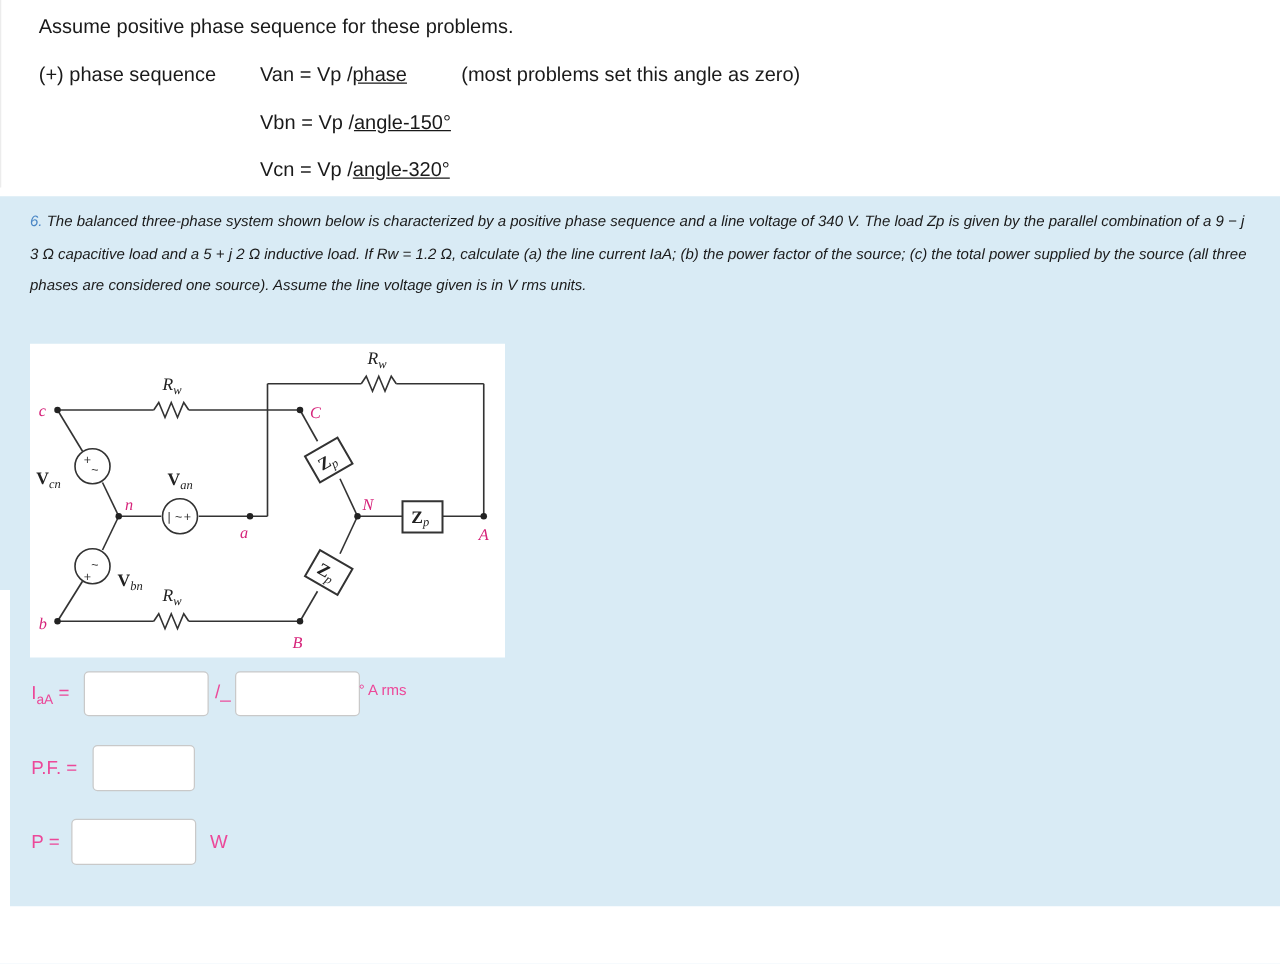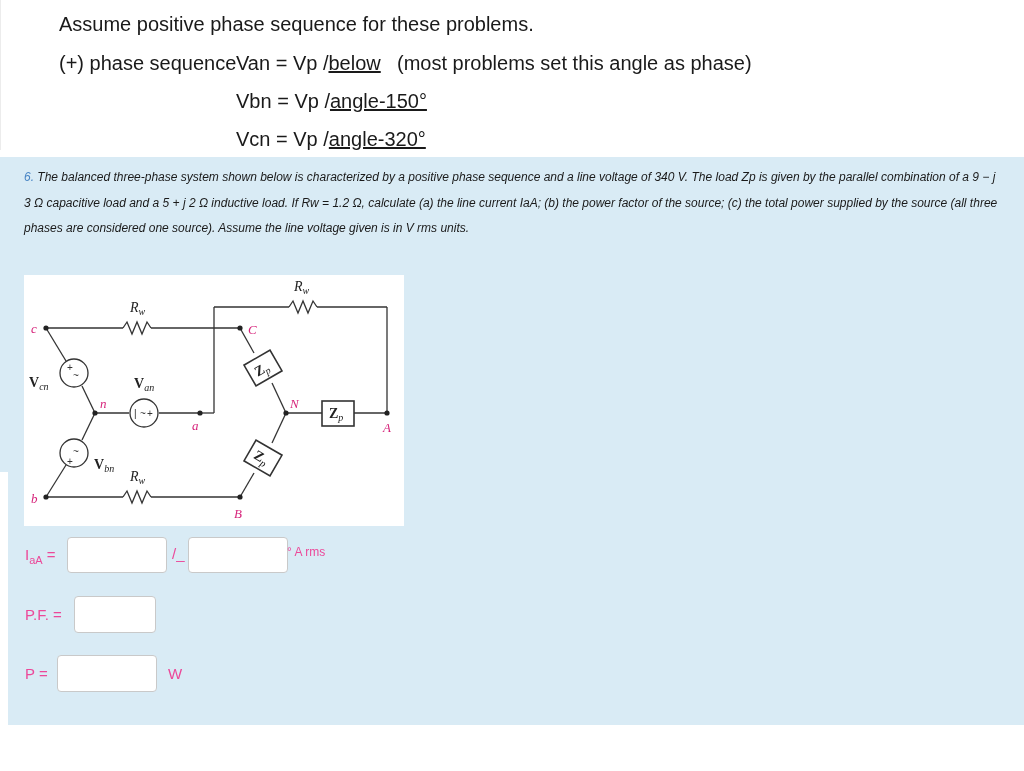--- a/index.html
+++ b/index.html
@@ -1,21 +1,21 @@
 <!DOCTYPE html>
 <html><head>
 <meta charset="utf-8">
 <style>
   html, body { margin:0; padding:0; }
   body {
     width:1024px; height:771px; position:relative; overflow:hidden;
     background:#ffffff; font-family:"Liberation Sans", sans-serif; color:#1a1a1a;
   }
   .intro-border { position:absolute; left:0; top:0; width:1px; height:150px; background:#ececec; }
-  .intro-line { position:absolute; font-size:20px; white-space:nowrap;margin-left:28px; }
+  .intro-line { position:absolute; font-size:16px; white-space:nowrap; }
   .u { text-decoration:underline; }
   .panel {
     position:absolute; left:8px; top:157px; width:1016px; height:568px;
     background:#d9ebf5;
   }
   .panel-notch { position:absolute; left:0; top:157px; width:8px; height:315px; background:#d9ebf5; }
   .problem {
     position:absolute; left:24px; top:165px; width:975px;
     font-size:12px; line-height:25.5px; color:#1a1a1a;font-style:italic;
   }
@@ -33,23 +33,23 @@
 </style>
 </head>
 <body>
 
 <div class="intro-border"></div>
 
 <div class="intro-line" style="left:31px; top:13px;">Assume positive phase sequence for these problems.</div>
 
 <div class="intro-line" style="left:31px; top:52px;">(+) phase sequence</div>
 <div class="intro-line" style="left:208px; top:52px;">
-  <span>Van = Vp /</span><span class="u">below</span>
+  <span>Van = Vp /</span><span class="u">phase</span>
 </div>
-<div class="intro-line" style="left:369px; top:52px;">(most problems set this angle as phase)</div>
+<div class="intro-line" style="left:369px; top:52px;">(most problems set this angle as zero)</div>
 
 <div class="intro-line" style="left:208px; top:90px;">
   <span>Vbn = Vp /</span><span class="u">angle-150°</span>
 </div>
 <div class="intro-line" style="left:208px; top:128px;">
   <span>Vcn = Vp /</span><span class="u">angle-320°</span>
 </div>
 
 <div class="panel-notch"></div>
 <div class="panel"></div>

